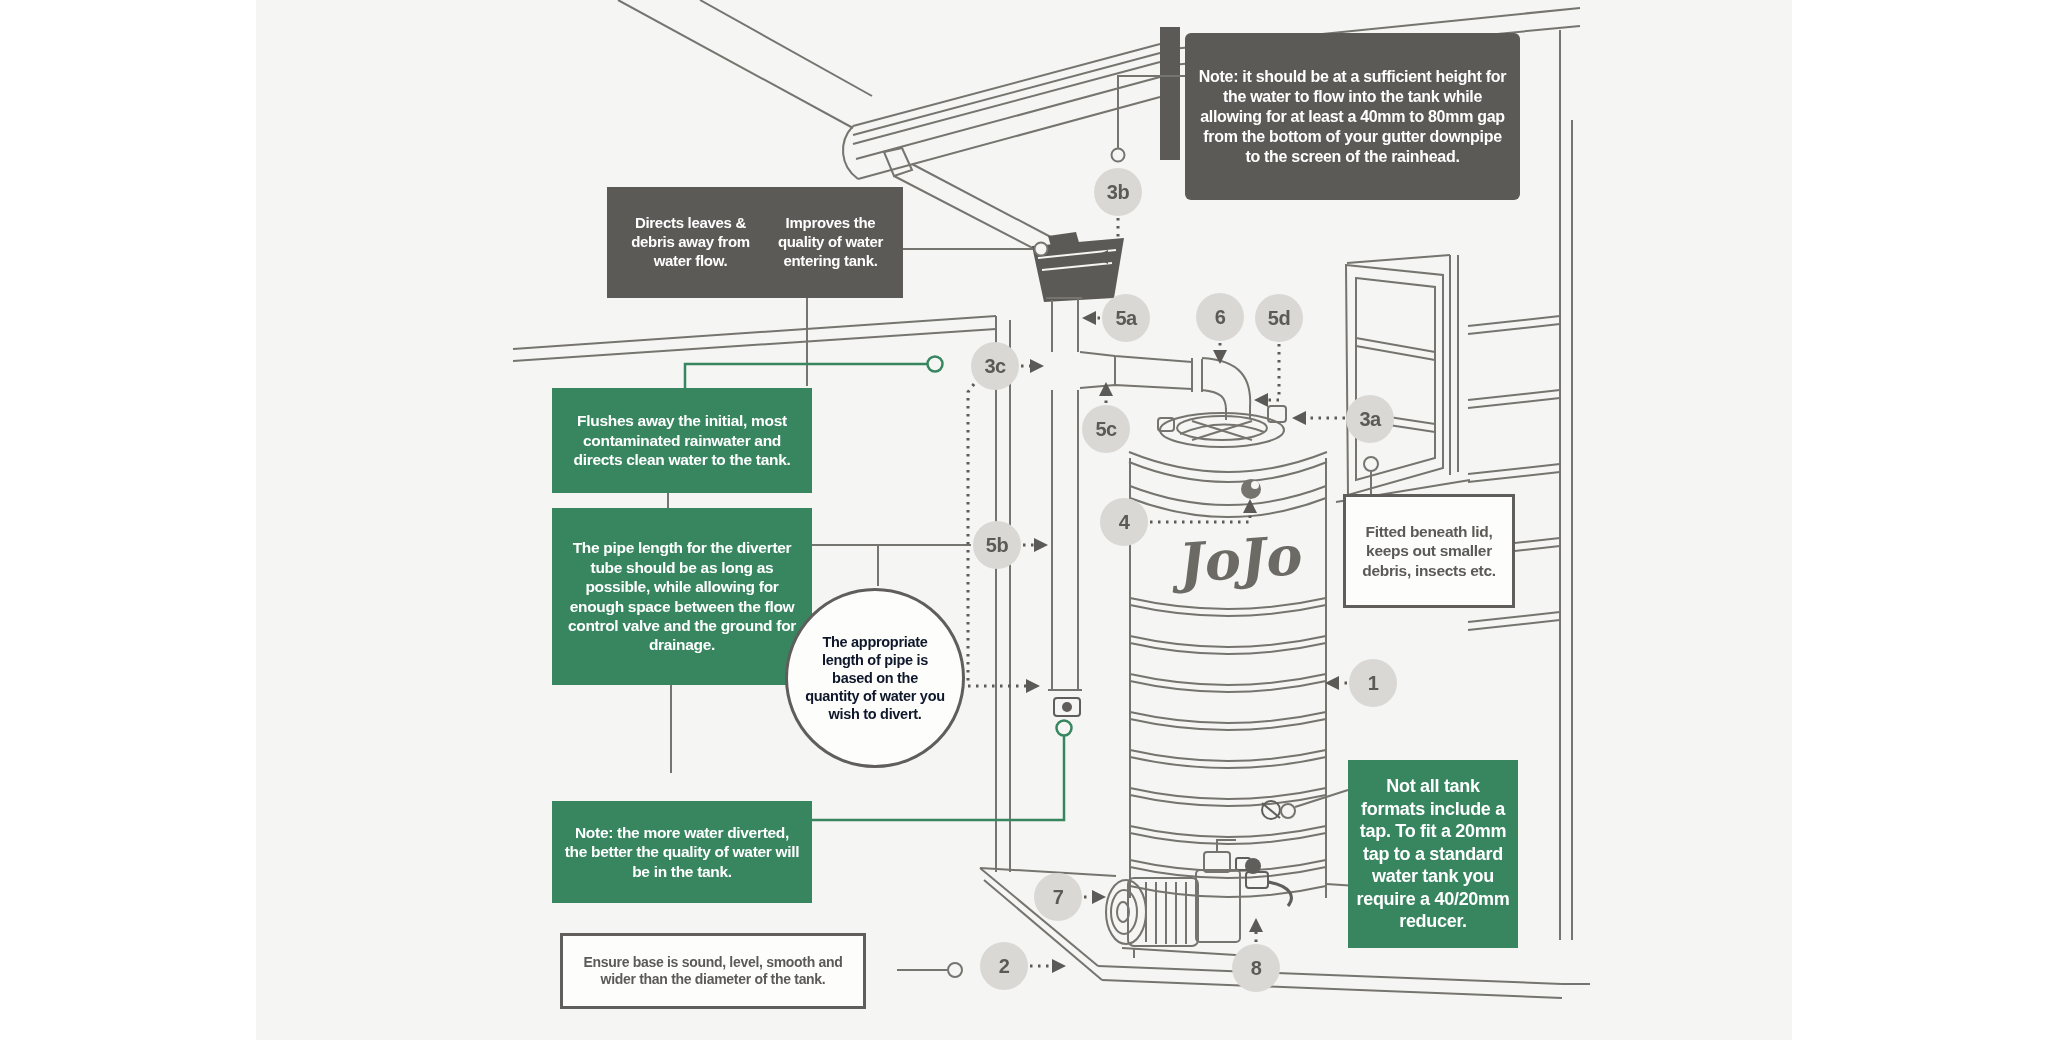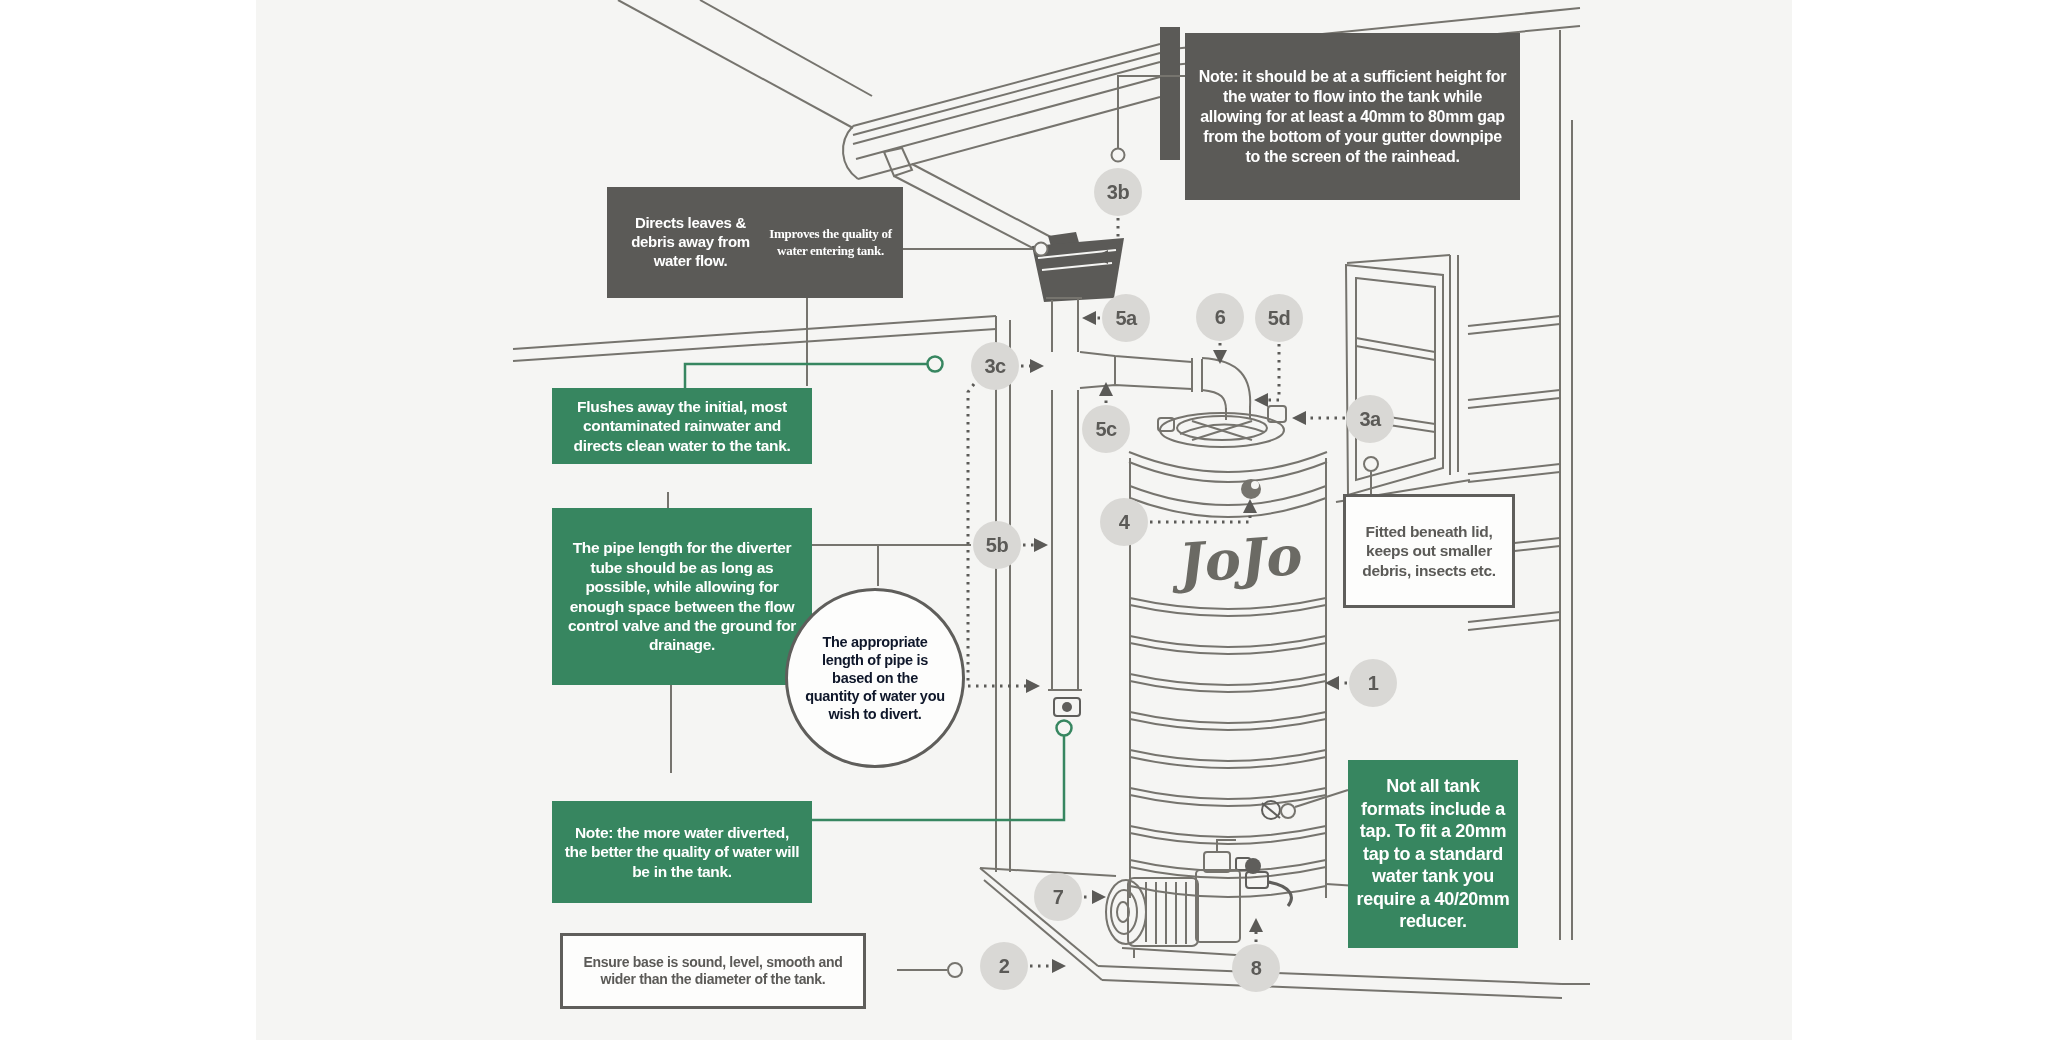--- a/index.html
+++ b/index.html
@@ -249,33 +249,33 @@
       <polygon points="1292,418 1306,411 1306,425"></polygon>
       <polygon points="1106,382 1099,396 1113,396"></polygon>
       <polygon points="1250,499 1243,513 1257,513"></polygon>
       <polygon points="1325,683 1339,676 1339,690"></polygon>
       <polygon points="1106,897 1092,890 1092,904"></polygon>
       <polygon points="1066,966 1052,959 1052,973"></polygon>
       <polygon points="1256,918 1249,932 1263,932"></polygon>
     </g>
   </svg>
 
-  <div class="box dark" style="left:1185px;top:33px;width:335px;height:167px;font-size:16px;padding:8px 10px;">
+  <div class="box dark" style="left:1185px;top:33px;width:335px;height:167px;font-size:16px;padding:8px 10px;border-radius:6px;">
     <span>Note: it should be at a sufficient height for the water to flow into the tank while allowing for at least a 40mm to 80mm gap from the bottom of your gutter downpipe to the screen of the rainhead.</span>
   </div>
 
   <div class="box dark" style="left:607px;top:187px;width:167px;height:111px;font-size:15px;padding:6px;">
     <span>Directs leaves &amp; debris away from water flow.</span>
   </div>
 
-  <div class="box dark" style="left:758px;top:187px;width:145px;height:111px;font-size:13px;padding:6px;font-family:Liberation Serif, serif;">
+  <div class="box dark" style="left:758px;top:187px;width:145px;height:111px;font-size:15px;padding:6px;">
     <span>Improves the quality of water entering tank.</span>
   </div>
 
-  <div class="box green" style="left:552px;top:388px;width:260px;height:76px;font-size:15.5px;padding:8px 10px;">
+  <div class="box green" style="left:552px;top:388px;width:260px;height:105px;font-size:15.5px;padding:8px 10px;">
     <span>Flushes away the initial, most contaminated rainwater and directs clean water to the tank.</span>
   </div>
 
   <div class="box green" style="left:552px;top:508px;width:260px;height:177px;font-size:15.5px;padding:8px 10px;">
     <span>The pipe length for the diverter tube should be as long as possible, while allowing for enough space between the flow control valve and the ground for drainage.</span>
   </div>
 
   <div class="box circlebox" style="left:785px;top:588px;width:180px;height:180px;font-size:14.5px;padding:16px;">
     <span>The appropriate length of pipe is based on the quantity of water you wish to divert.</span>
   </div>

